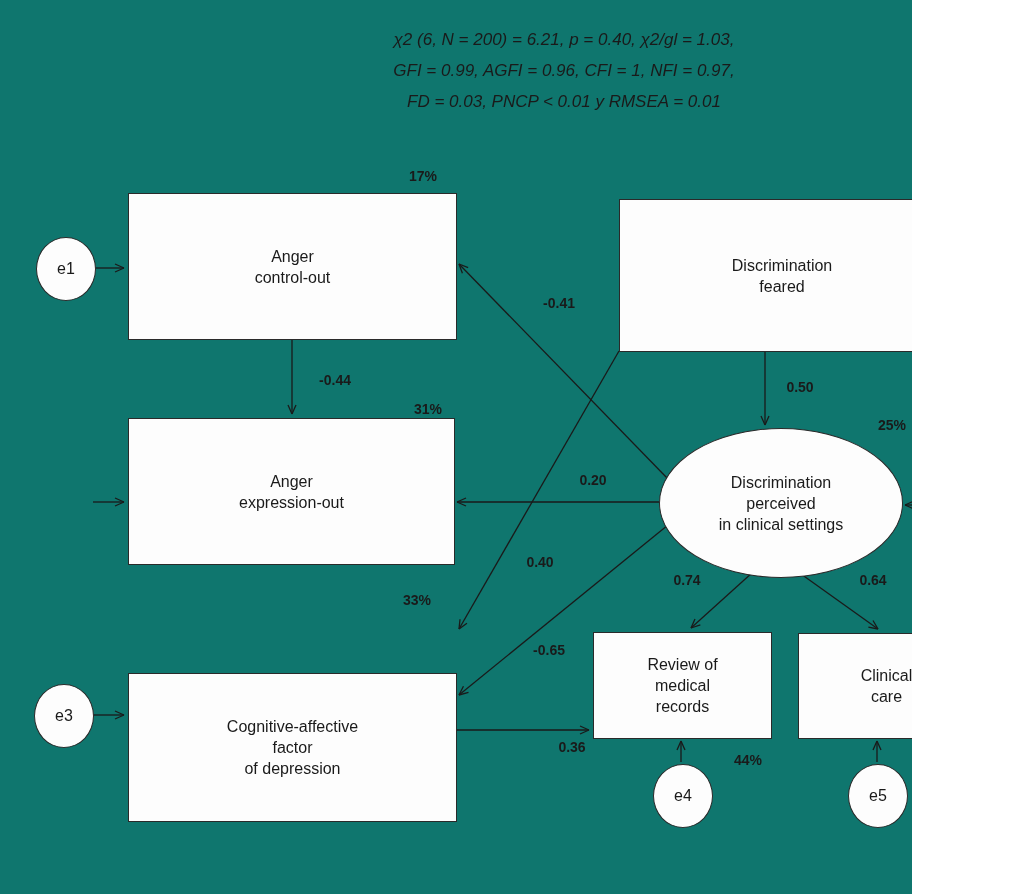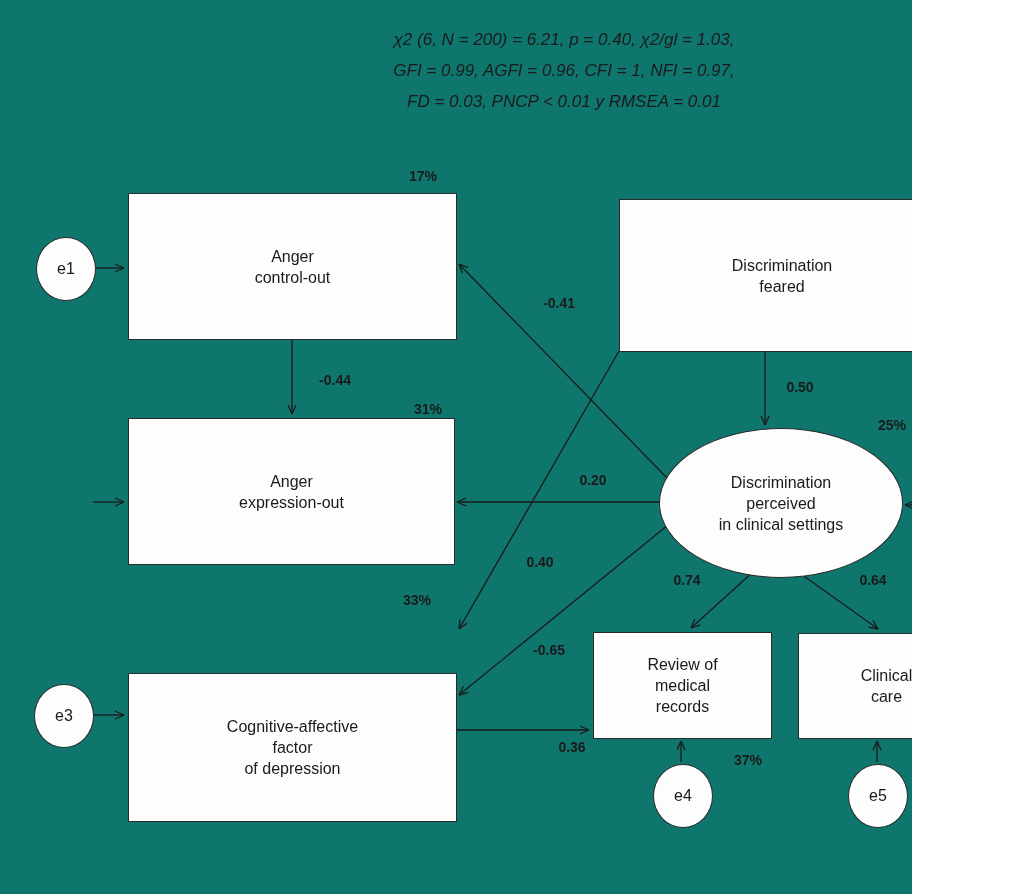--- a/index.html
+++ b/index.html
@@ -118,21 +118,21 @@
     <span>e5</span>
   </div>
   <div class="err-circle" style="left:930px;top:474px;">
     <span>e6</span>
   </div>
 
   <div class="variance" style="left:423px;top:176px;">17%</div>
   <div class="variance" style="left:428px;top:409px;">31%</div>
   <div class="variance" style="left:417px;top:580px;margin-top:20px;">33%</div>
   <div class="variance" style="left:892px;top:425px;">25%</div>
-  <div class="variance" style="left:748px;top:760px;">37%</div>
+  <div class="variance" style="left:748px;top:760px;">44%</div>
   <div class="variance" style="left:930px;top:766px;">24%</div>
 
   <div class="coef" style="left:335px;top:380px;">-0.44</div>
   <div class="coef" style="left:800px;top:387px;">0.50</div>
   <div class="coef" style="left:559px;top:303px;">-0.41</div>
   <div class="coef" style="left:593px;top:480px;">0.20</div>
   <div class="coef" style="left:540px;top:554px;margin-top:8px;">0.40</div>
   <div class="coef" style="left:549px;top:650px;">-0.65</div>
   <div class="coef" style="left:687px;top:580px;">0.74</div>
   <div class="coef" style="left:873px;top:580px;">0.64</div>

